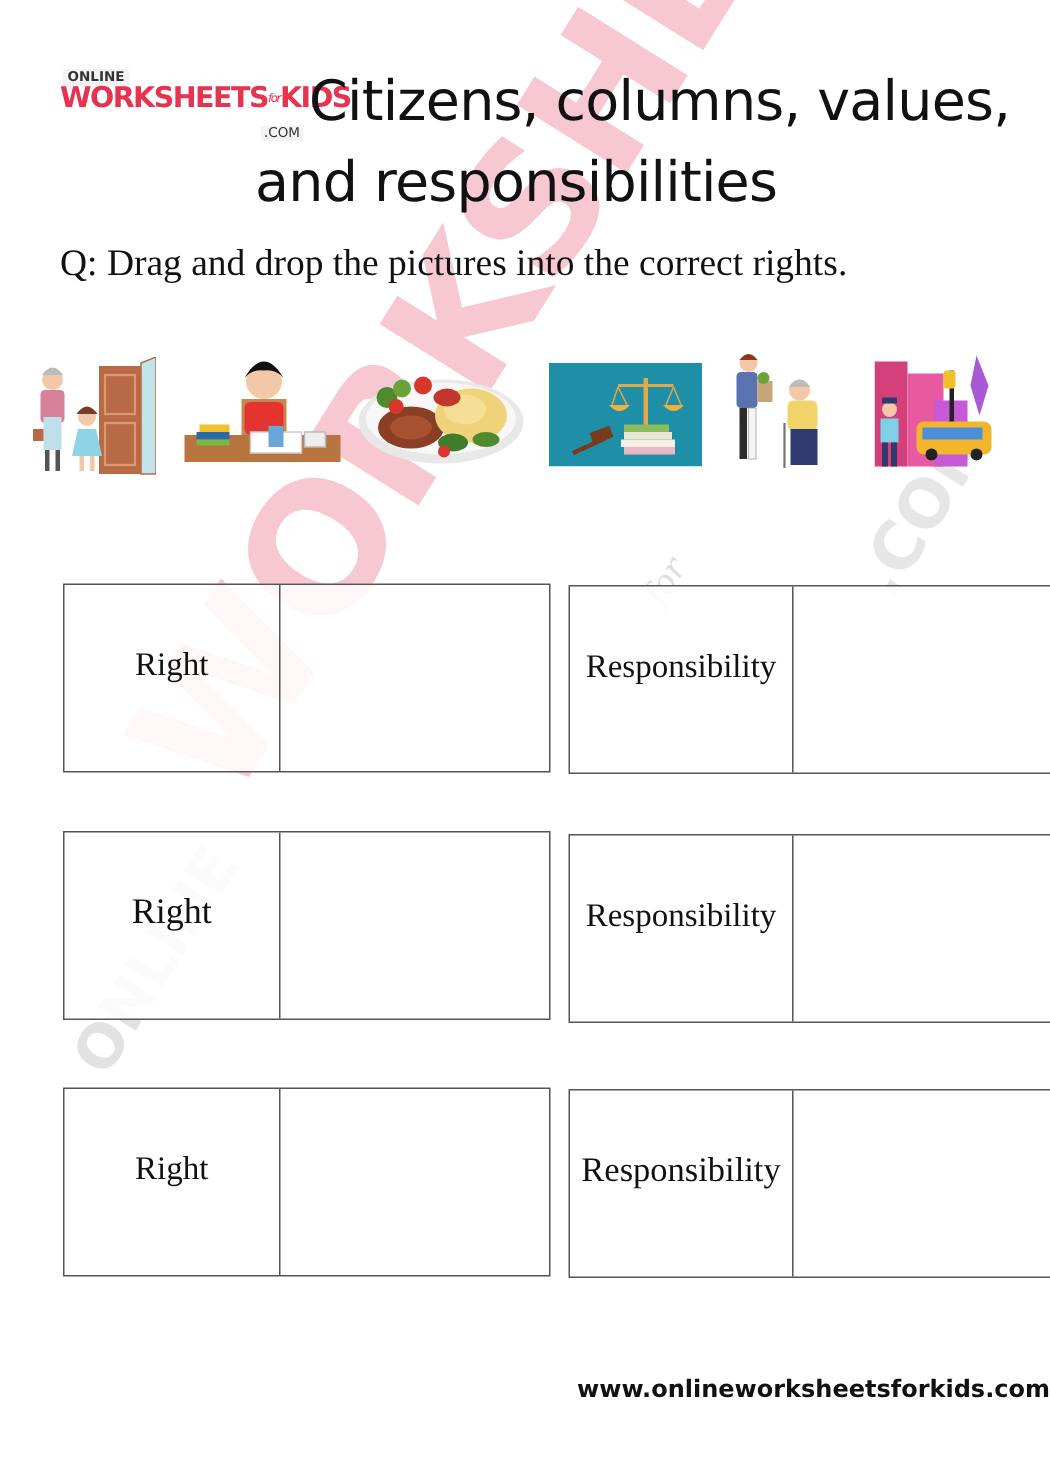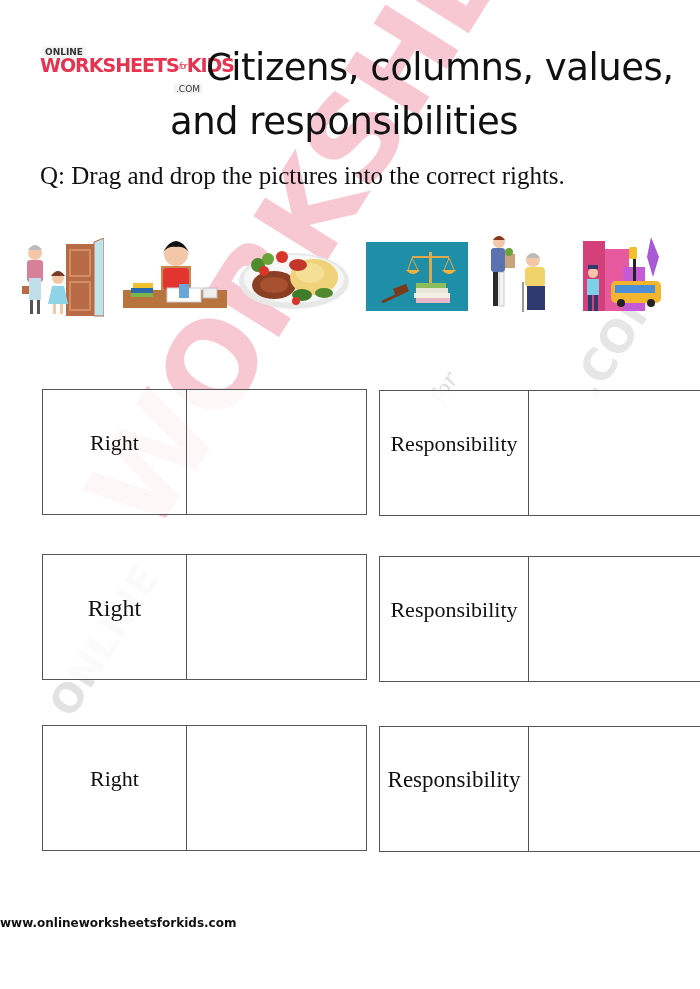--- a/index.html
+++ b/index.html
@@ -30,21 +30,21 @@
 
   
   .pic { position: absolute; cursor: grab; }
 
   
   .box { position: absolute; width: 325px; height: 126px; border: 1px solid #555; box-sizing: border-box; background: rgba(255,255,255,0.85); display: flex; }
   .box .label-cell { width: 144px; border-right: 1px solid #555; display: flex; align-items: center; justify-content: center; font-size: 22px; color: #111; padding-bottom: 18px; box-sizing: border-box; }
   .box.resp .label-cell { width: 149px; }
   .box .drop-cell { flex: 1; }
 
-  .footer { left: 0; width: 700px; top: 916px; text-align: left; font-family: "DejaVu Sans", sans-serif; font-weight: bold; font-size: 12px; color: #111; }
+  .footer { left: 0; width: 700px; top: 916px; text-align: right; font-family: "DejaVu Sans", sans-serif; font-weight: bold; font-size: 16px; color: #111; }
 </style>
 </head>
 <body>
 
 <div class="wm wm-main"><span>WORKSHEETS</span> </div>
 <div class="wm wm-online">ONLINE</div>
 <div class="wm wm-for">for</div>
 <div class="wm wm-com">.COM</div>
 
 <div class="abs logo">

